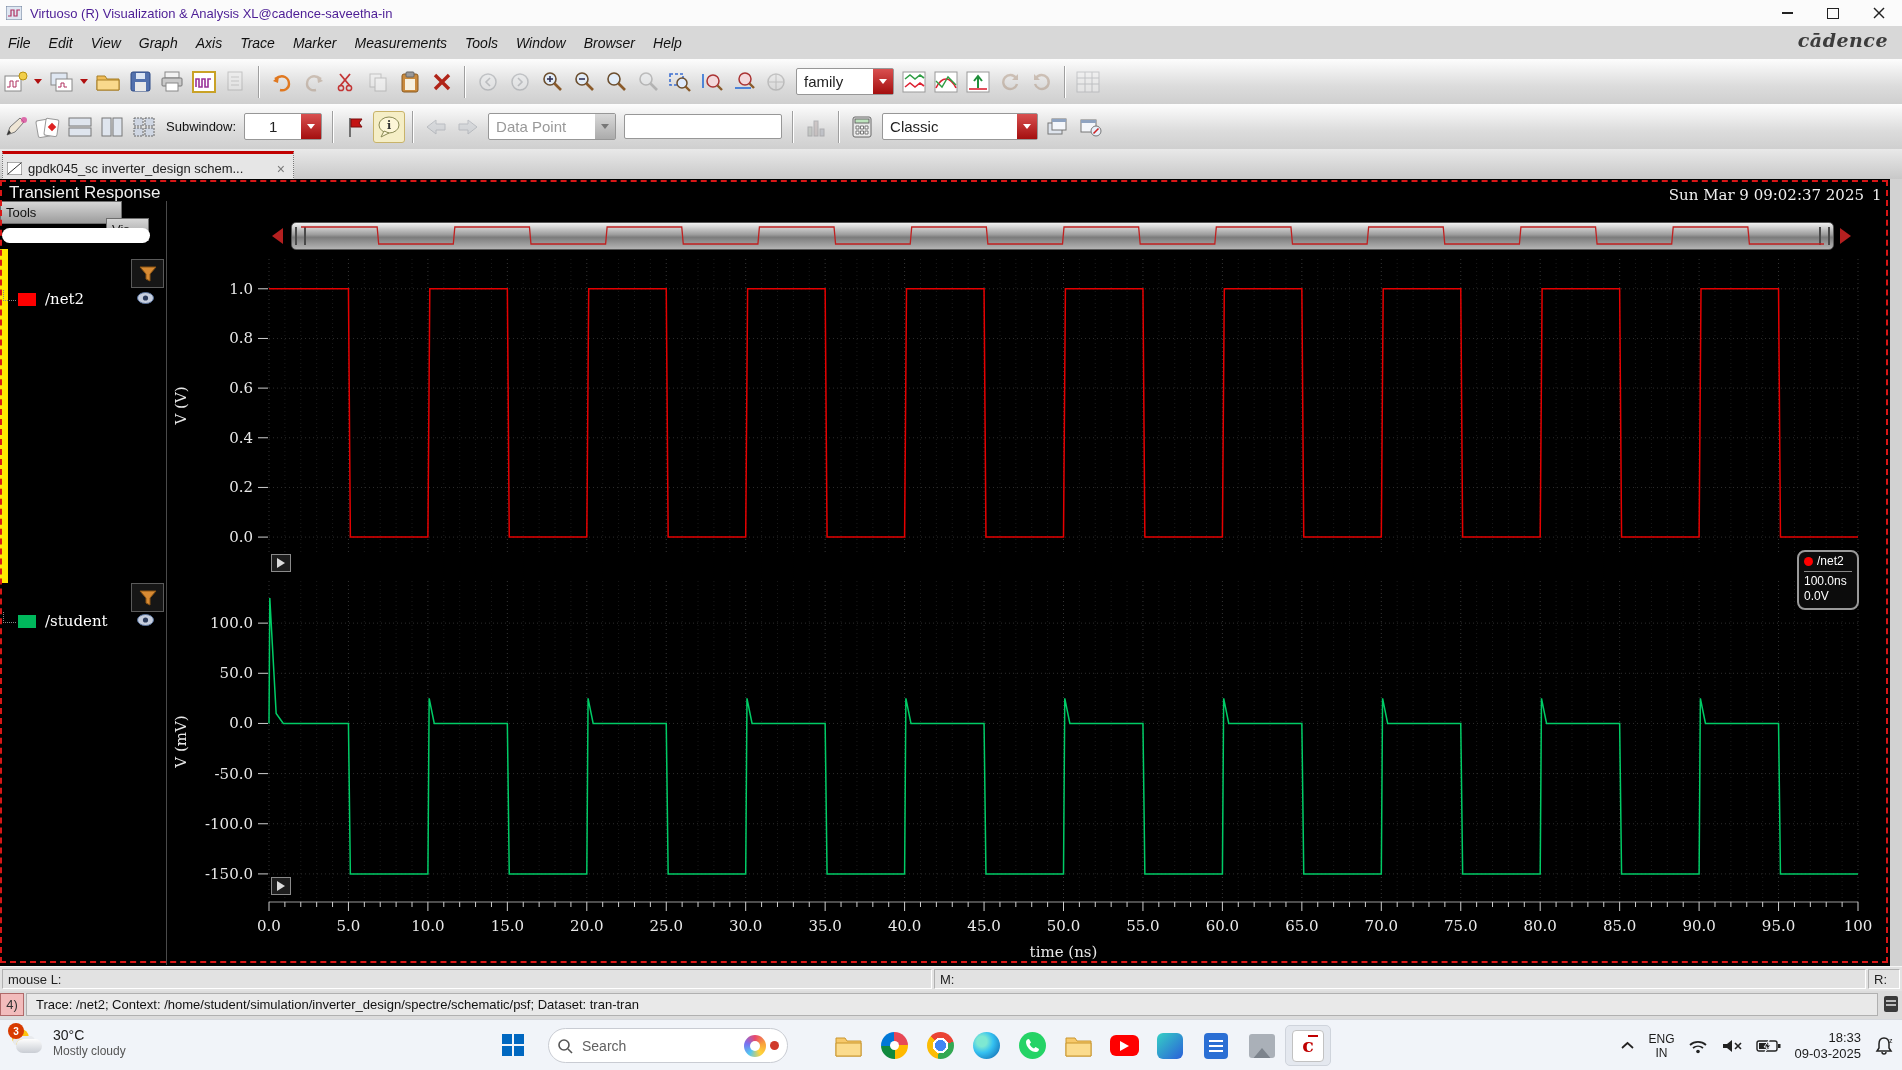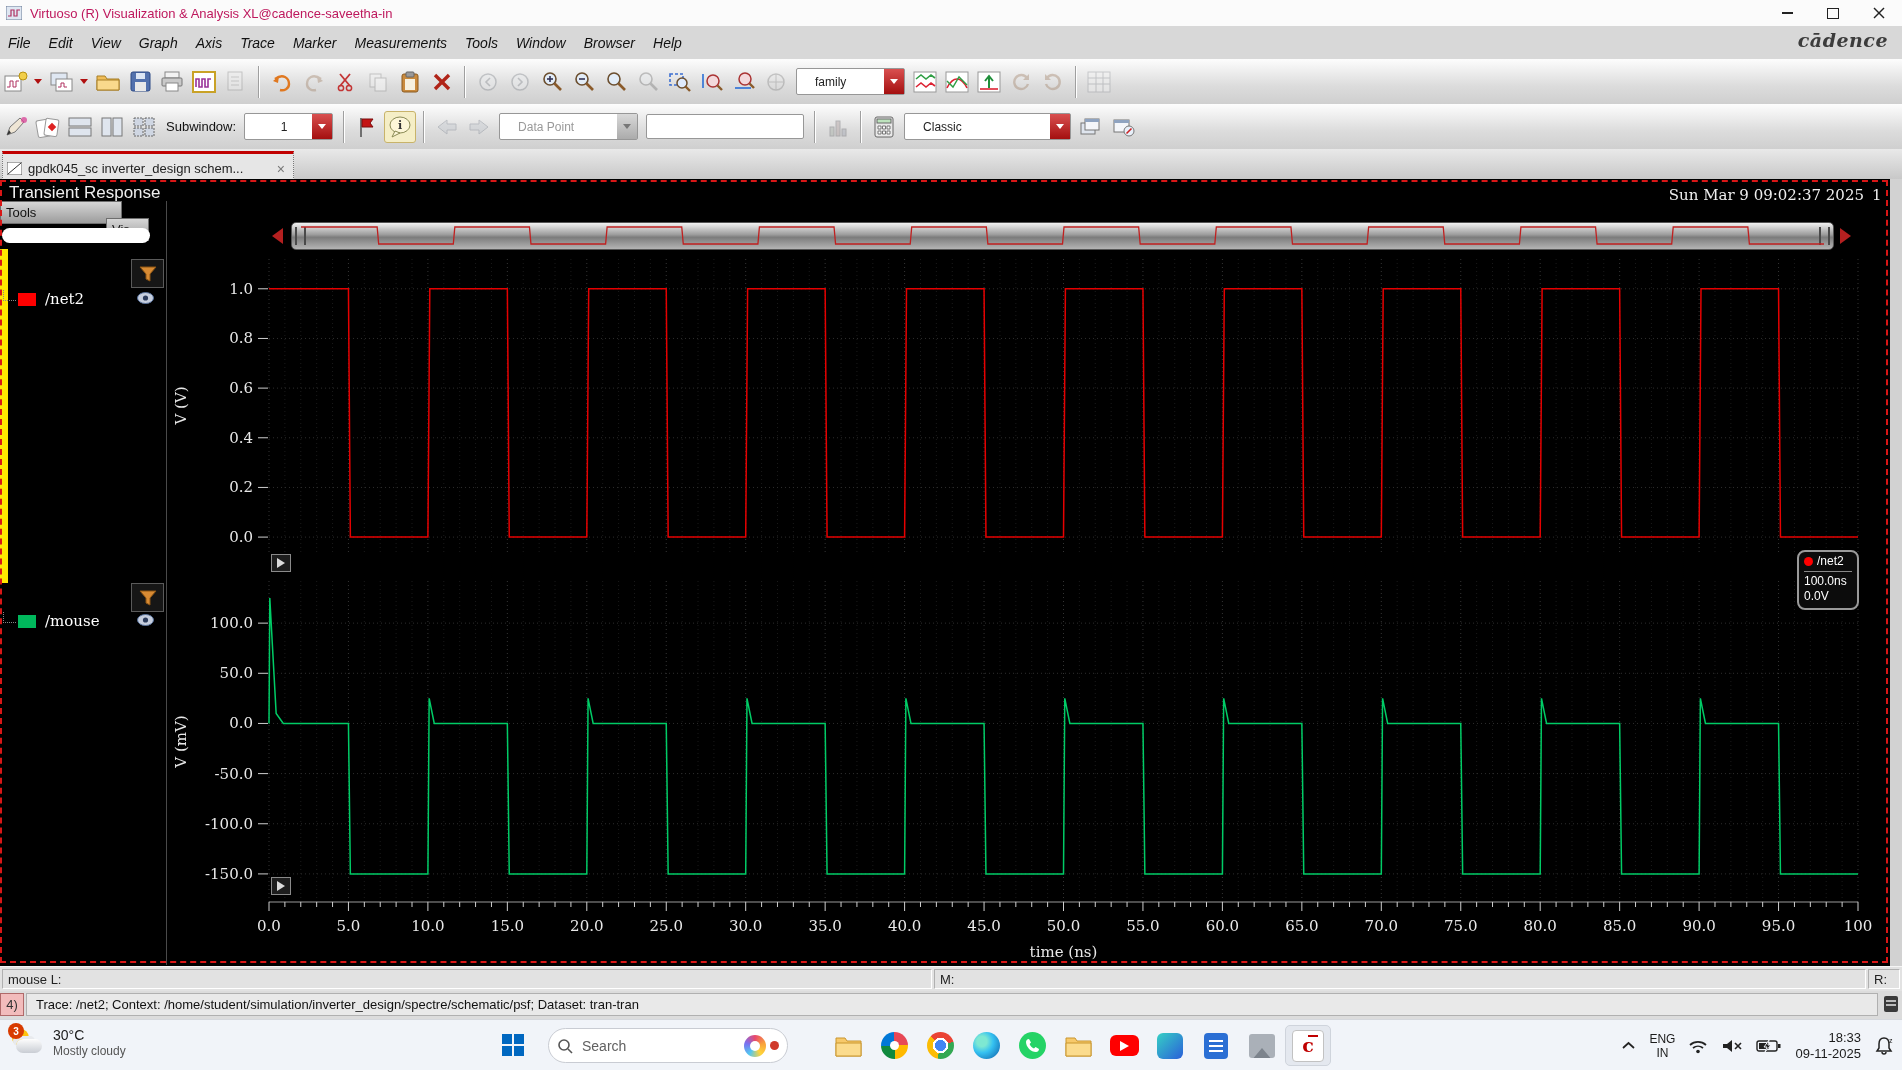--- a/index.html
+++ b/index.html
@@ -2,21 +2,21 @@
 <html><head>
 <meta charset="utf-8">
 <style>
   html,body{margin:0;padding:0;width:1902px;height:1070px;overflow:hidden;background:#cfcfcf;
     font-family:"Liberation Sans",sans-serif;-webkit-font-smoothing:antialiased;}
   #app{position:relative;width:1902px;height:1070px;}
   
   #titlebar{position:absolute;left:0;top:0;width:1902px;height:26px;background:#fbfbfb;
     border-bottom:1px solid #d9d9d9;display:flex;align-items:center;}
   #tb-appicon{width:16px;height:14px;margin:0 8px 0 6px;}
-  #tb-title{font-size:13px;color:#be185d;}
+  #tb-title{font-size:13px;color:#4c1d95;}
   #tb-ctrls{position:absolute;right:0;top:0;height:26px;display:flex;}
   .wc{width:46px;height:26px;display:flex;align-items:center;justify-content:center;}
   .wc-min{width:11px;height:2px;background:#222;display:block;}
   .wc-max{width:10px;height:9px;border:1.5px solid #222;display:block;}
   
   #menubar{position:absolute;left:0;top:26px;width:1902px;height:33px;background:#d8d8d8;
     border-bottom:3px solid #c00000;display:flex;align-items:center;font-style:italic;}
   .menu-item{font-size:14px;color:#111;padding:4px 8px;margin-right:2px;}
   #brand{position:absolute;right:14px;top:3px;font-family:"DejaVu Serif",serif;
     font-size:19px;font-weight:bold;color:#3c3c3c;letter-spacing:.5px;}
@@ -29,21 +29,21 @@
     justify-content:center;flex:0 0 auto;}
   .ti svg{display:block;}
   .ti.dis{opacity:.4;filter:grayscale(.7);}
   .ti.act{background:#f5eec6;border:1px solid #c8b36a;}
   .tsep{width:1px;height:32px;background:#9f9f9f;border-right:1px solid #fff;margin:0 6px;flex:0 0 auto;}
   .darr{width:12px;height:28px;display:flex;align-items:center;justify-content:center;margin-right:2px;}
   .darr i{width:0;height:0;border-left:4px solid transparent;border-right:4px solid transparent;
     border-top:5px solid #b01010;}
   .combo{display:inline-flex;height:25px;border:1px solid #979797;background:#fff;
     align-items:center;border-radius:2px;margin:0 4px;flex:0 0 auto;}
-  .combo .cv{padding:0 7px;font-size:12px;color:#222;margin-left:11px;}
+  .combo .cv{padding:0 7px;font-size:15px;color:#222;}
   .combo.dis .cv{color:#999;}
   .combo .ca{width:20px;height:25px;background:linear-gradient(#d95050,#a40f0f);display:flex;
     align-items:center;justify-content:center;}
   .combo .ca i{width:0;height:0;border-left:4px solid transparent;border-right:4px solid transparent;
     border-top:5px solid #fff;}
   .tlabel{font-size:13px;color:#111;margin:0 4px 0 6px;flex:0 0 auto;}
   #tb-textfield{width:148px;height:23px;border:1px solid #979797;border-radius:2px;
     background:#fff;margin:0 4px;font-size:13px;padding:0 4px;flex:0 0 auto;}
   
   #tabbar{position:absolute;left:0;top:149px;width:1902px;height:30px;
@@ -570,21 +570,21 @@
             </svg></span>
       </div>
       <div class="funnel" style="top:382px">
         <svg width="20" height="18">
             <path d="M2 2h16l-6 7v7l-4-2V9z" fill="#d78a33" stroke="#8a5313"></path>
           </svg>
       </div>
       <div class="sigrow" style="top:408px">
         <i class="stub"></i>
         <span class="sw" style="background: rgb(0, 184, 92);"></span>
-        <span class="signame">/mouse</span>
+        <span class="signame">/student</span>
         <span class="eye"><svg width="17" height="12">
               <ellipse cx="8.5" cy="6" rx="8" ry="5.5" fill="#c6cede" stroke="#56709a"></ellipse>
               <circle cx="8.5" cy="6" r="2.6" fill="#2c3c5c"></circle>
             </svg></span>
       </div>
     </div>
 
     <i class="ov-arrow" id="ov-left"></i>
     <div id="ovbar">
       <i class="ov-handle" id="ovh-l"></i>
@@ -1106,21 +1106,21 @@
         </span>
       <span class="trayitem">
           <svg width="25" height="14">
             <rect x="1" y="2" width="20" height="10" rx="2" fill="none" stroke="#222" stroke-width="1.4"></rect>
             <rect x="22" y="5" width="2.5" height="4" fill="#222"></rect>
             <rect x="3" y="4" width="10" height="6" fill="#222"></rect>
             <polygon points="13,1 8,8 11,8 9,13 15,6 12,6" fill="#222" stroke="#f1f4f9" stroke-width="1"></polygon>
           </svg>
         </span>
       <span class="trayitem" id="clock">
-          <span><span>18:33</span><br><span>09-11-2025</span></span>
+          <span><span>18:33</span><br><span>09-03-2025</span></span>
         </span>
       <span class="tray-item trayitem">
           <svg width="20" height="20">
             <path d="M10 2c-3.5 0-5 2.8-5 6v4l-2 3h14l-2-3V8c0-3.2-1.5-6-5-6z" fill="none" stroke="#222" stroke-width="1.5"></path>
             <path d="M8 16a2 2 0 0 0 4 0" fill="none" stroke="#222" stroke-width="1.4"></path>
             <text x="15" y="7" font-size="7" font-family="Liberation Sans,sans-serif" fill="#222">z</text>
           </svg>
         </span>
     </div>
   </div>

